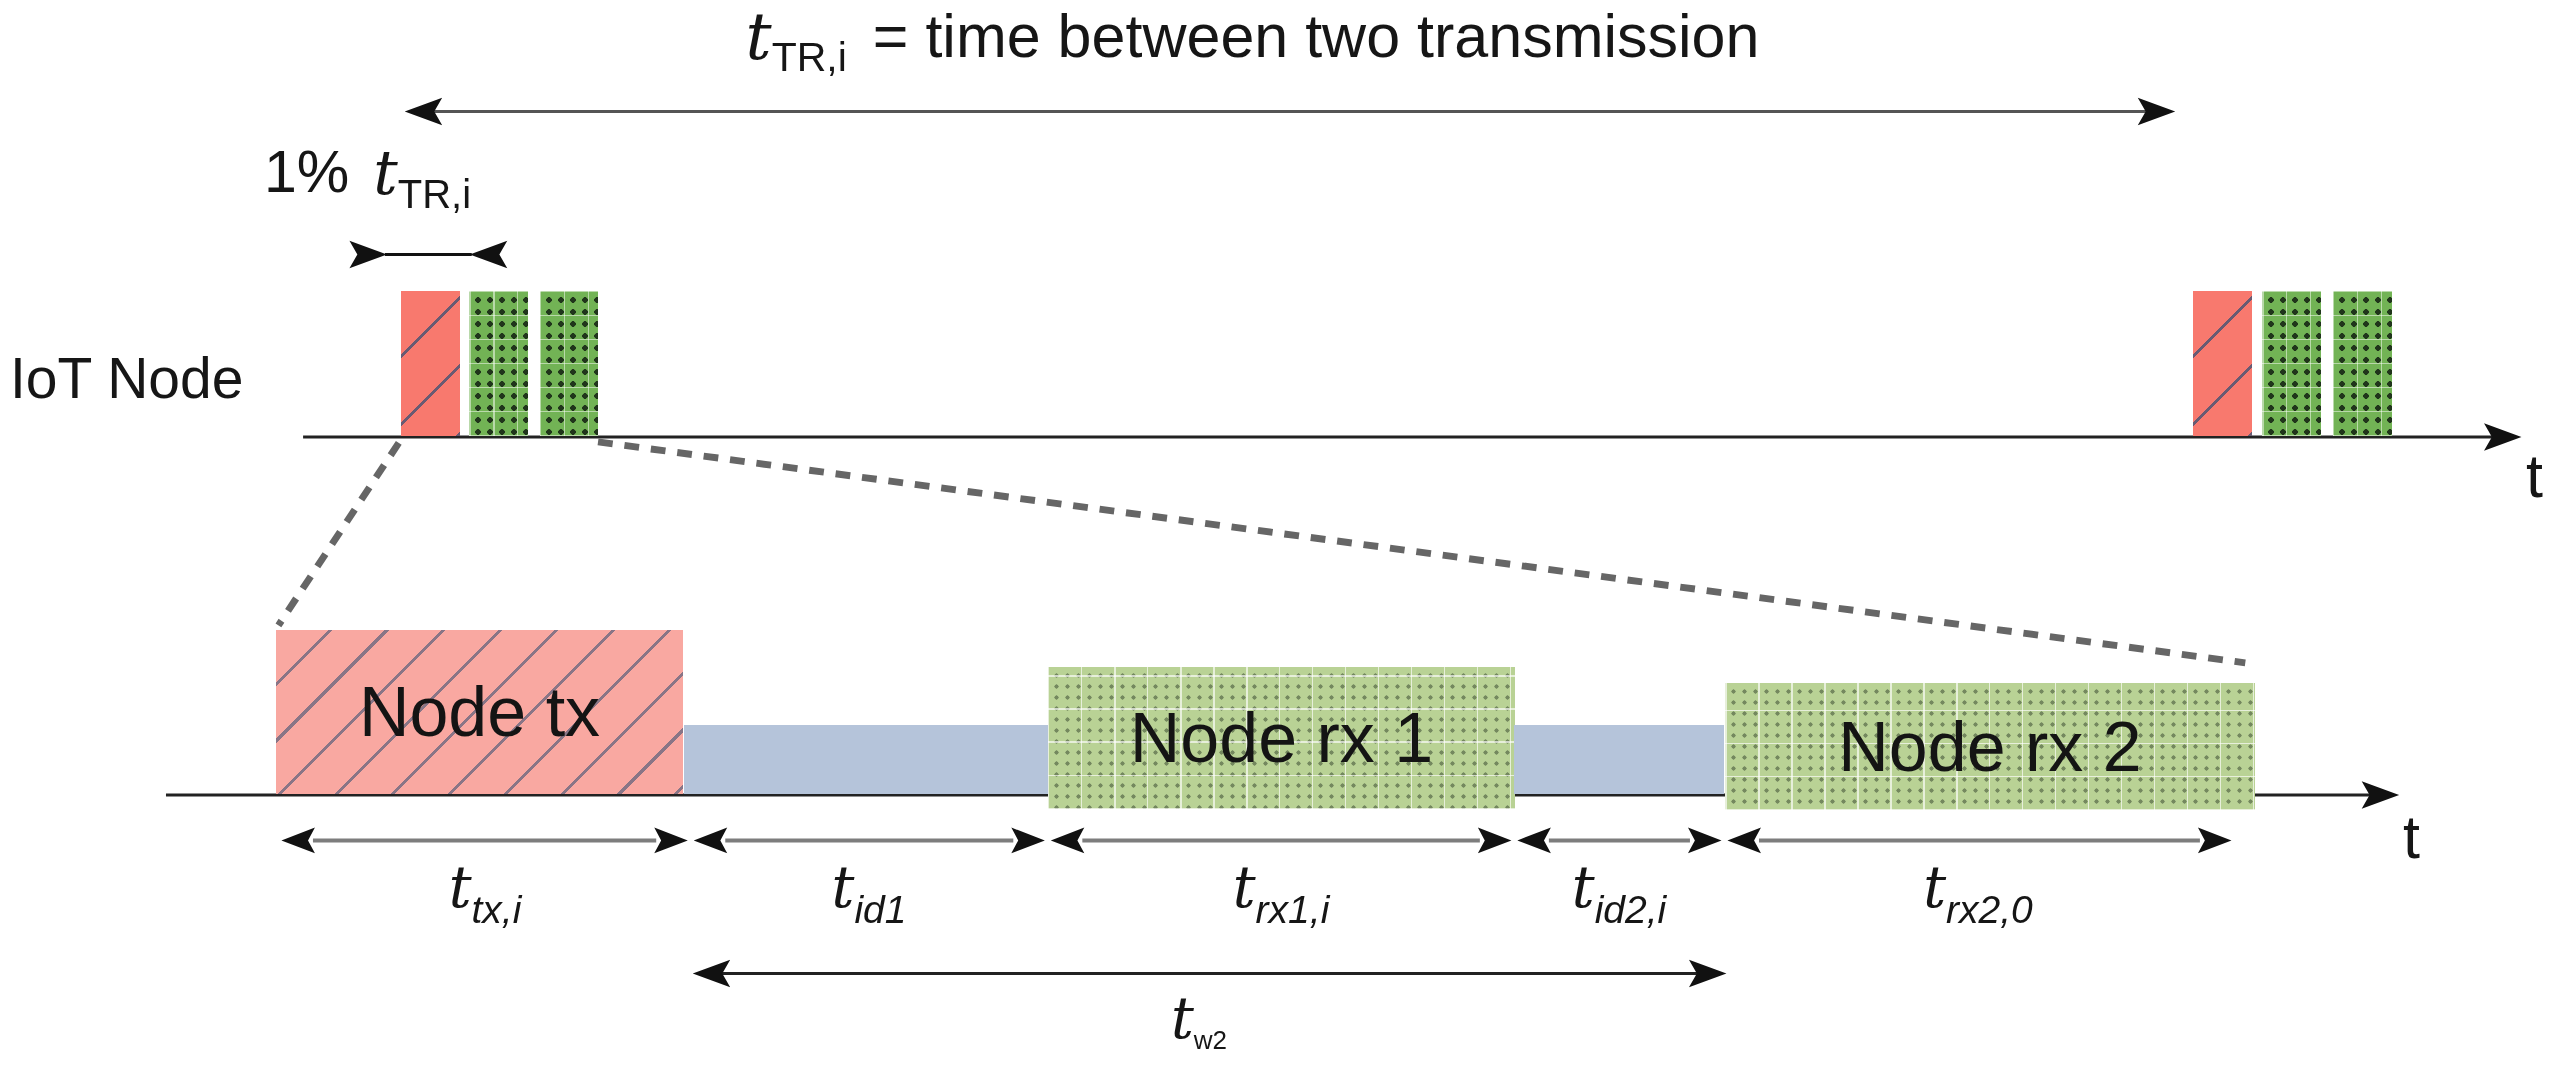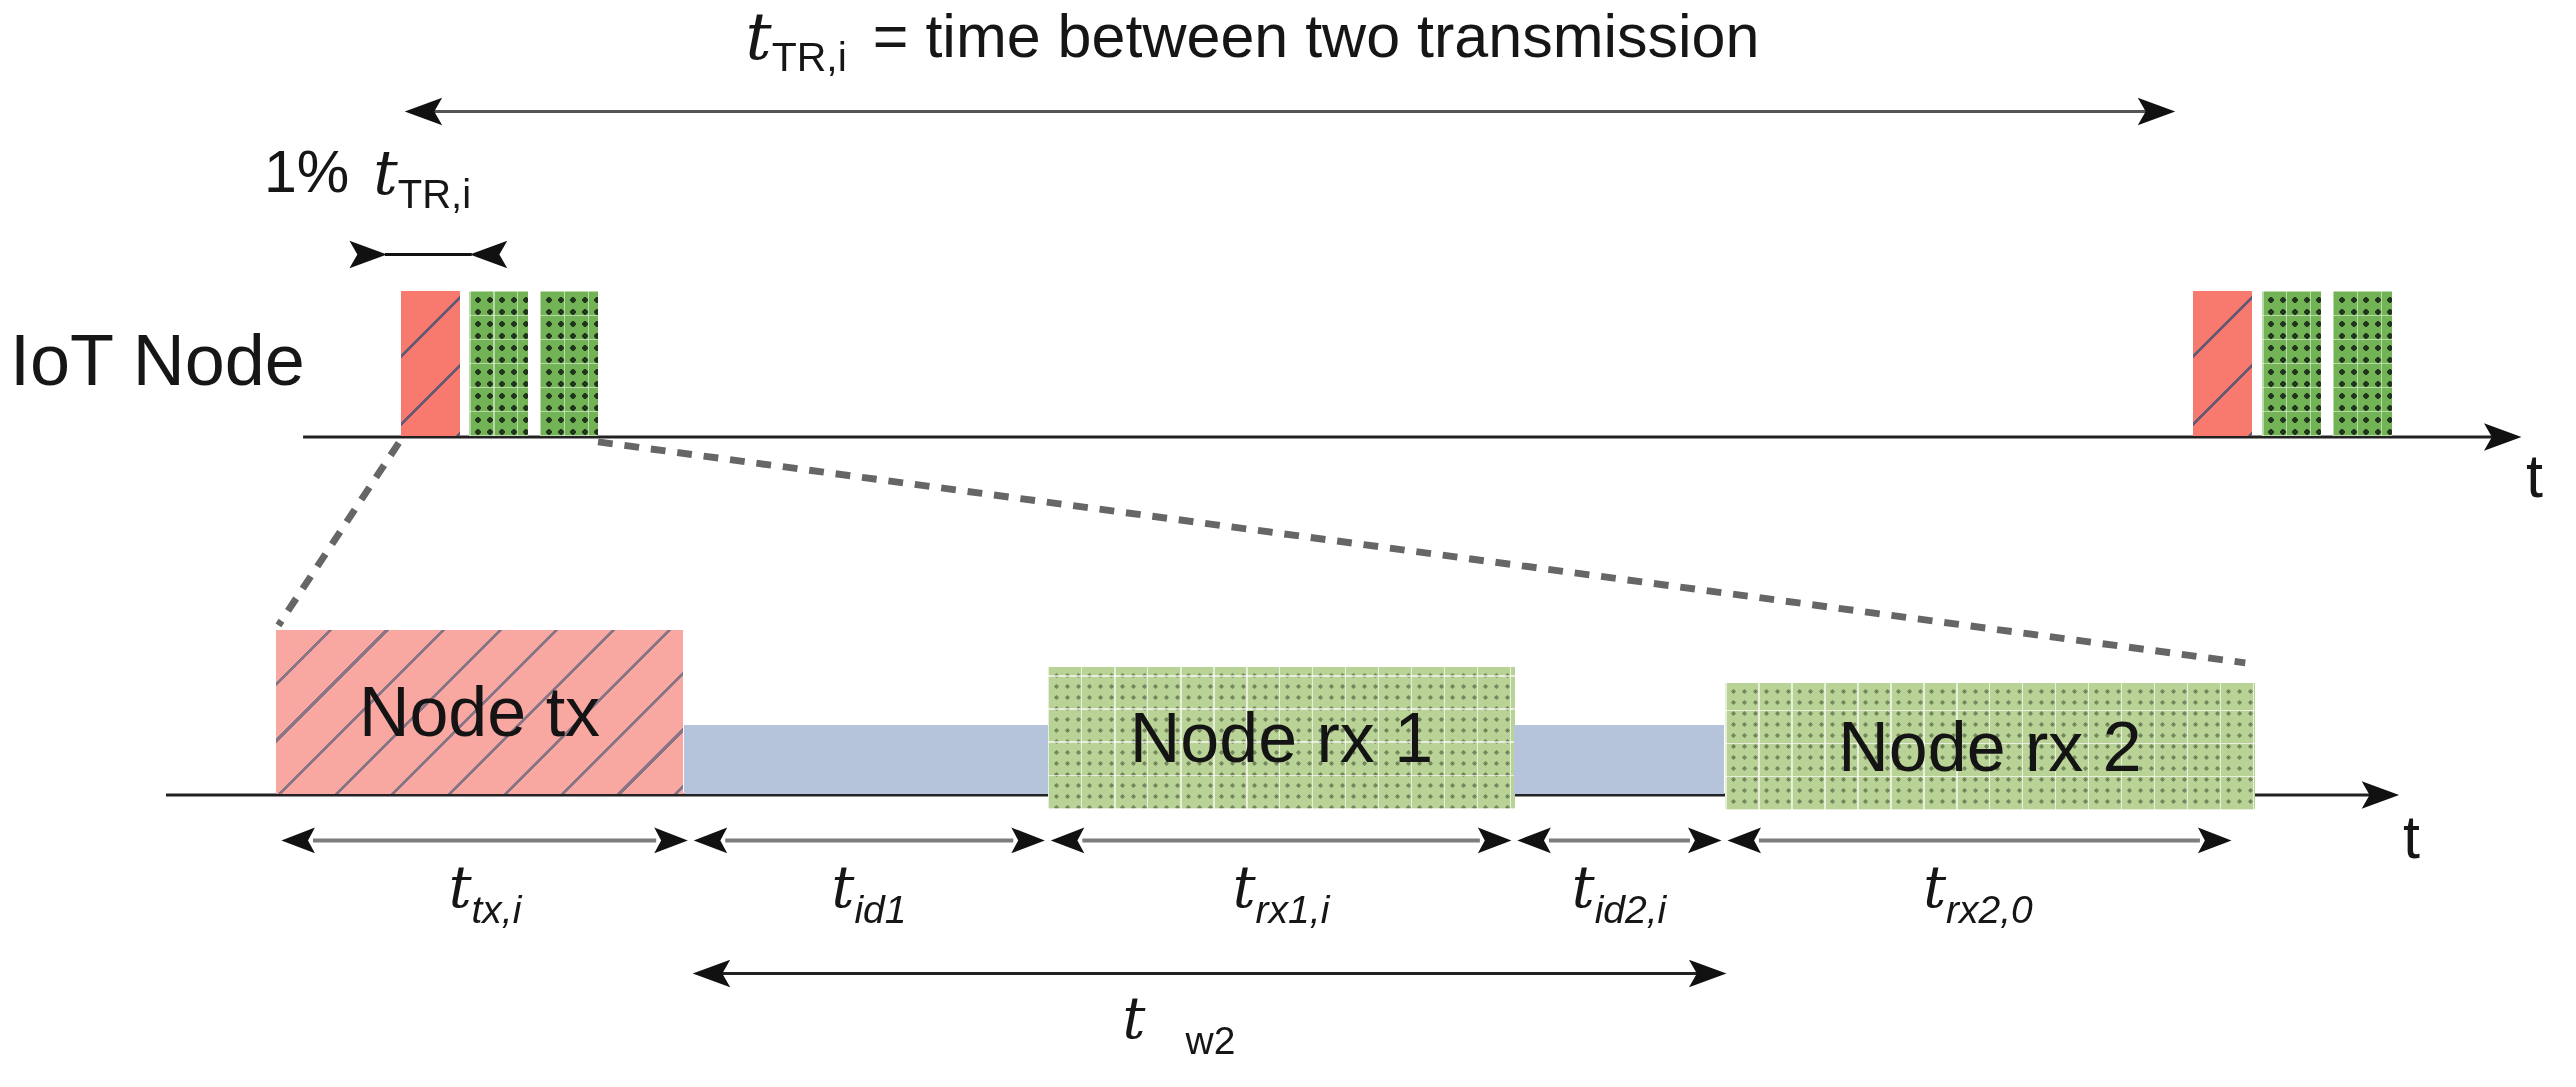--- a/index.html
+++ b/index.html
@@ -21,21 +21,21 @@
   .title .mt{font-size:65px;line-height:73px;}
   .title .sub{font-size:41px;top:37px;line-height:41px;}
   .title-rest{margin-left:26px;line-height:73px;}
 
   
   .duty{left:264px;top:138px;display:flex;align-items:flex-start;font-size:59px;white-space:nowrap;}
   .duty-prefix{margin-right:24px;line-height:69px;}
   .duty .mt{font-size:61px;line-height:69px;}
   .duty .sub{font-size:40px;top:36px;line-height:40px;}
 
-  .row-label{left:10px;top:323px;font-size:72px;line-height:75px;white-space:nowrap;}
+  .row-label{left:10px;top:341px;font-size:57px;line-height:75px;white-space:nowrap;}
 
   .axis-t{font-size:61px;line-height:61px;}
   .axis-t.top{left:2526px;top:446px;}
   .axis-t.bottom{left:2403px;top:807px;}
 
   
   .sb{position:absolute;top:291px;height:145px;}
 
   
   .bb{position:absolute;display:flex;align-items:center;justify-content:center;}
@@ -70,21 +70,21 @@
   }
   .p-idle{background-color:var(--idle-fill,#b5c4da);}
 
   
   .dur-label{top:854px;transform:translateX(-50%);display:flex;align-items:flex-start;white-space:nowrap;}
   .dur-label .mt{font-size:57px;line-height:67px;}
   .dur-label .sub{font-size:39px;top:36px;line-height:39px;font-style:italic;}
 
   .w2-label{left:1199px;top:985px;transform:translateX(-50%);display:flex;align-items:flex-start;white-space:nowrap;}
   .w2-label .mt{font-size:57px;line-height:67px;}
-  .w2-label .sub{font-size:39px;top:36px;line-height:39px;margin-left:40px;}
+  .w2-label .sub{font-size:26px;top:36px;line-height:39px;}
 </style>
 </head>
 <body>
 
 <div id="canvas">
 
   <svg class="overlay" width="2576" height="1087" viewBox="0 0 2611 1102">
 
     <g>
       <line x1="438" y1="113" x2="2177" y2="113" stroke="#555" stroke-width="3"></line>

